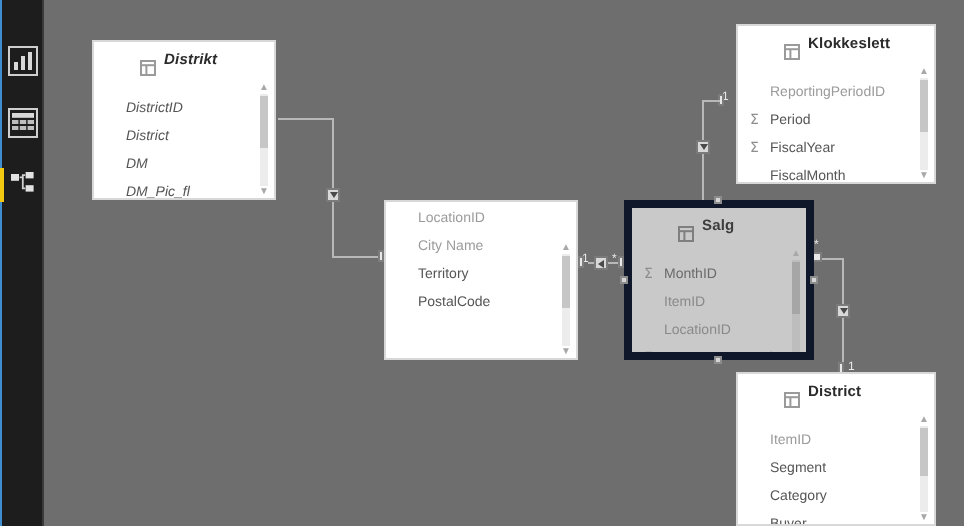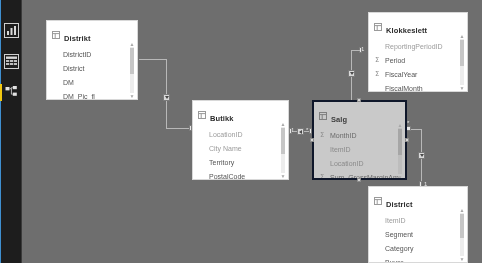--- a/index.html
+++ b/index.html
@@ -42,26 +42,27 @@
 
   
   .tbl {
     position: absolute;
     background: #ffffff;
     border: 1px solid #d8d8d8;
     overflow: hidden;
   }
   .tbl.selected {
     background: #c9c9c9;
-    border: 2px solid #0f172a;
+    border: 4px solid #0f172a;
   }
   .tbl-head {
-    display: flex; align-items: flex-end;
+    display: flex; align-items: flex-start;
     gap: 4px;
     padding: 4px 5px 3px 5px;
+    margin-left: 18px;
   }
   .tbl-ico { flex: 0 0 auto; display: block; }
   .tbl-title {
     font-size: 7.5px;
     font-weight: bold;
     color: #2b2b2b;
     letter-spacing: .1px;
     white-space: nowrap;
   }
   .tbl.selected .tbl-title { color: #3d3d3d; }
@@ -247,21 +248,21 @@
     <div class="card-lbl" style="left:407px; top:120px;">*</div>
     <div class="seg-h" style="left:411px; top:129px; width:11px;"></div>
     <div class="seg-v" style="left:421px; top:129px; height:56px;"></div>
     <div class="endmark" style="left:419px; top:181px;"></div>
     <div class="card-lbl" style="left:424px; top:181px;">1</div>
     <div class="arrowbox" style="left:418px; top:152px;">
         <i></i>
       </div>
   </div>
 
-  <div class="tbl" style="left:46px; top:20px; width:92px; height:80px;">
+  <div class="tbl" style="left:46px; top:20px; width:92px; height:80px;font-style:italic;">
     <div class="tbl-head">
       <span class="tbl-ico">
         <svg width="8" height="8" viewBox="0 0 8 8">
           <rect x="0.5" y="0.5" width="7" height="7" fill="none" stroke="#9a9a9a"></rect>
           <line x1="0.5" y1="2.6" x2="7.5" y2="2.6" stroke="#9a9a9a"></line>
           <line x1="3.2" y1="2.6" x2="3.2" y2="7.5" stroke="#9a9a9a"></line>
         </svg>
       </span>
       <span class="tbl-title">Distrikt</span>
     </div>
@@ -282,30 +283,20 @@
     </div>
     <div class="sb" style="top:20px; height:58px;">
       <div class="sb-up" style="top:0;">▲</div>
       <div class="sb-track" style="top:6px; bottom:6px;"></div>
       <div class="sb-thumb" style="top:7px; height:26px;"></div>
       <div class="sb-dn" style="bottom:0;">▼</div>
     </div>
   </div>
 
   <div class="tbl" style="left:192px; top:100px; width:97px; height:80px;">
-    <div class="tbl-head">
-      <span class="tbl-ico">
-        <svg width="8" height="8" viewBox="0 0 8 8">
-          <rect x="0.5" y="0.5" width="7" height="7" fill="none" stroke="#9a9a9a"></rect>
-          <line x1="0.5" y1="2.6" x2="7.5" y2="2.6" stroke="#9a9a9a"></line>
-          <line x1="3.2" y1="2.6" x2="3.2" y2="7.5" stroke="#9a9a9a"></line>
-        </svg>
-      </span>
-      <span class="tbl-title">Butikk</span>
-    </div>
     <div class="tbl-fields">
       <div class="fld">
         <span>LocationID</span>
       </div>
       <div class="fld">
         <span>City Name</span>
       </div>
       <div class="fld dark">
         <span>Territory</span>
       </div>

